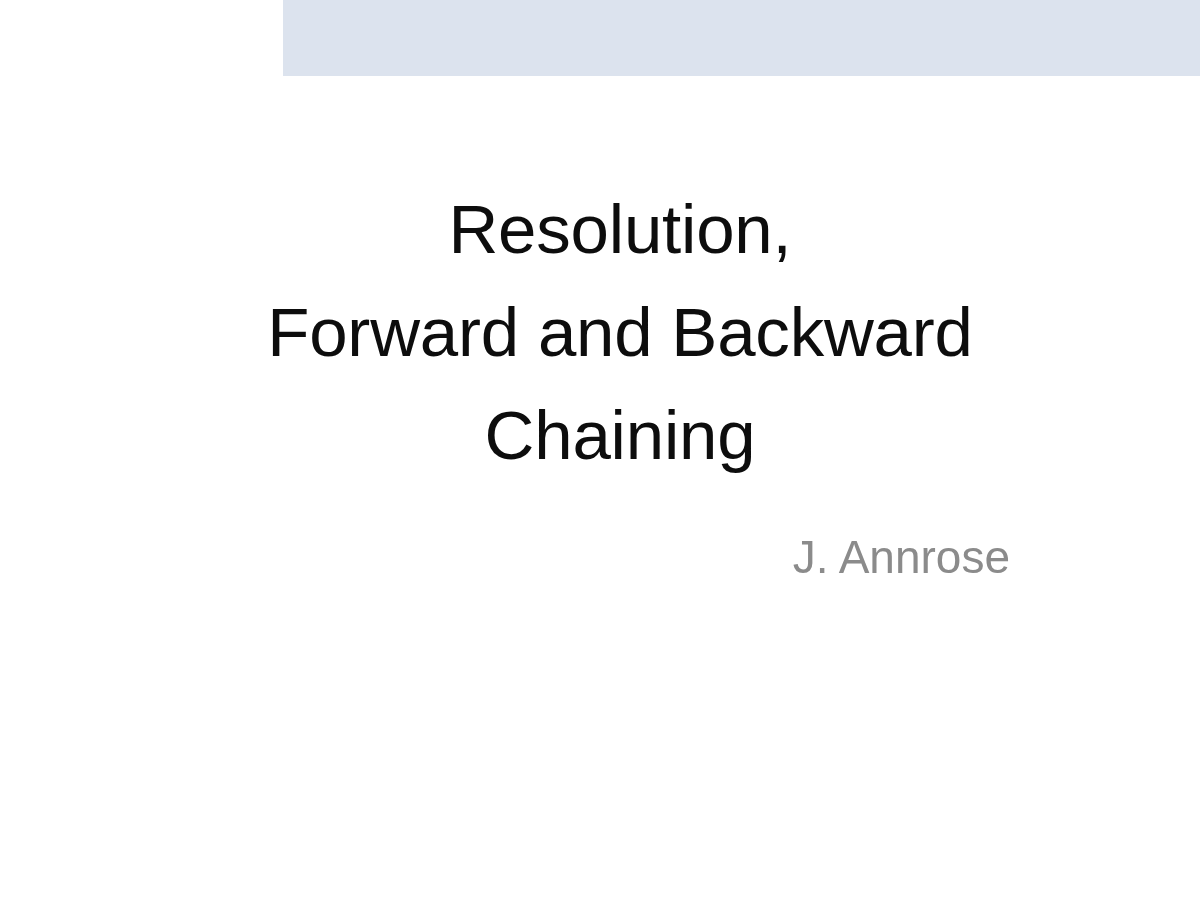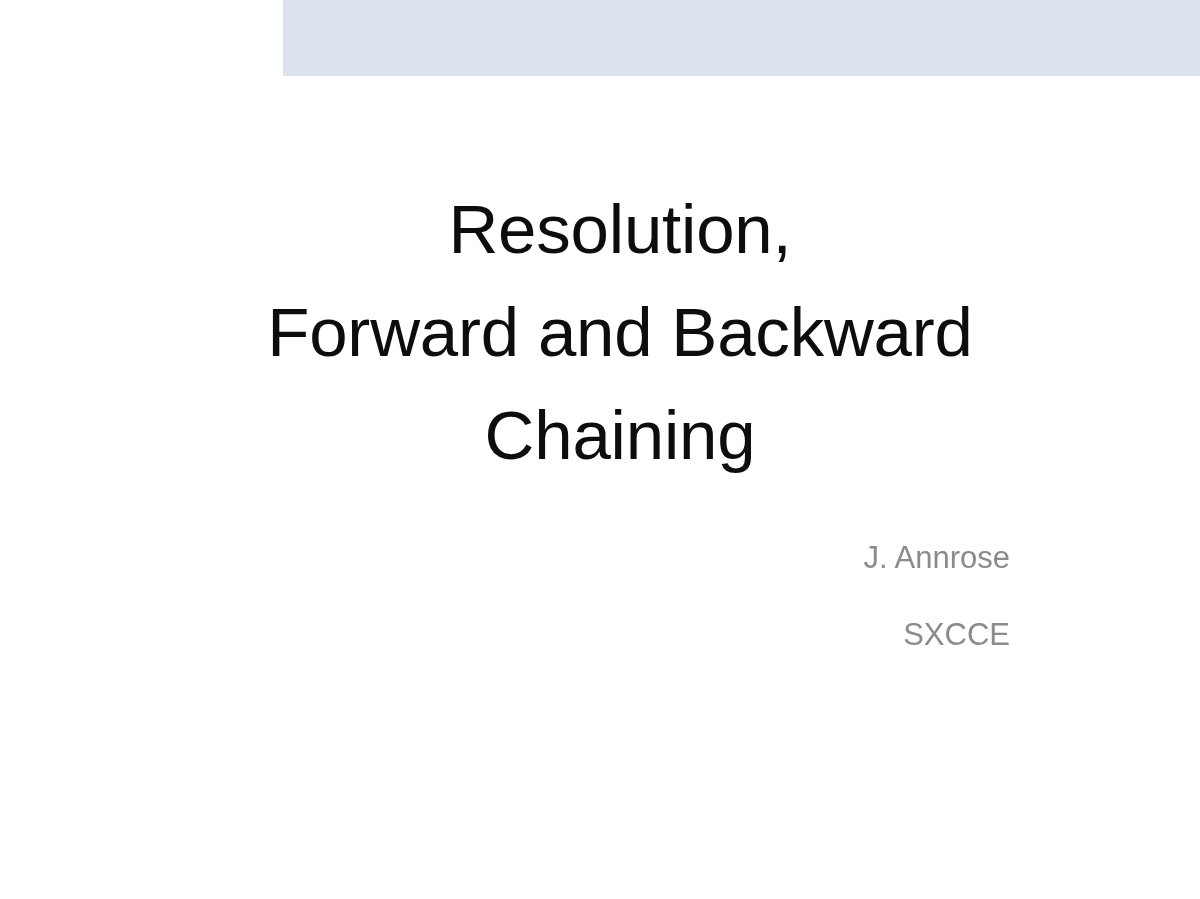--- a/index.html
+++ b/index.html
@@ -56,21 +56,21 @@
     position: absolute;
     left: 0;
     top: 519px;
     width: 1010px;
     text-align: right;
   }
 
   .subtitle-line {
     display: block;
     font-family: "Liberation Sans", sans-serif;
-    font-size: 31px;
+    font-size: 46px;
     font-weight: 400;
     line-height: 77px;
     color: #8b8b8b;
     white-space: nowrap;
     padding-left: 28px;
   }
 </style>
 </head>
 <body>
 
@@ -79,16 +79,15 @@
   <div class="top-band"></div>
 
   <div class="title-block">
     <span class="title-line">Resolution,</span>
     <span class="title-line">Forward and Backward</span>
     <span class="title-line">Chaining</span>
   </div>
 
   <div class="subtitle-block">
     <span class="subtitle-line">J. Annrose</span>
-    <span class="subtitle-line">SXCCE</span>
   </div>
 
 </div>
 
 </body></html>

